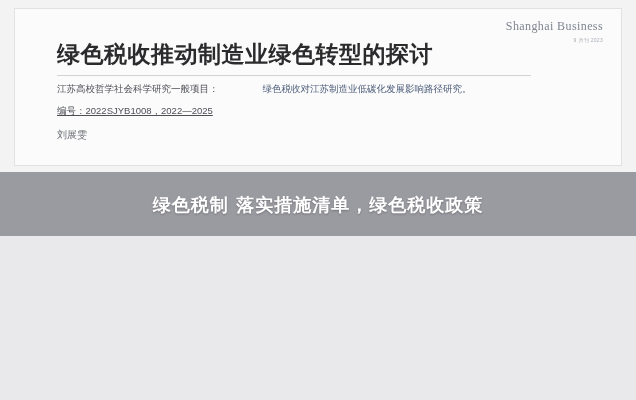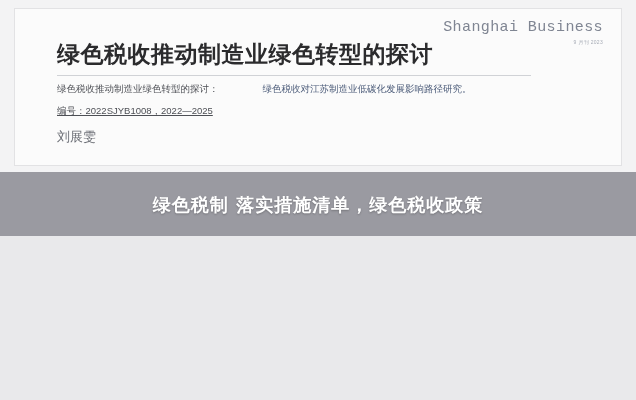--- a/index.html
+++ b/index.html
@@ -38,22 +38,22 @@
     border: 1px solid #e2e2e4;
     box-sizing: border-box;
   }
   .brand {
     position: absolute;
     right: 18px;
     top: 10px;
     text-align: right;
   }
   .brand-name {
-    font-family: Liberation Mono, monospace;
-    font-size: 15px;
+    font-family: Liberation Serif, serif;
+    font-size: 12px;
     color: #7f8592;
     letter-spacing: .4px;
   }
   .brand-sub {
     font-size: 5px;
     color: #a7acb6;
     margin-top: 3px;
     letter-spacing: .3px;
   }
   .doc-title {
@@ -90,21 +90,21 @@
     top: 96px;
     font-size: 9.5px;
     color: #4d4f55;
     white-space: nowrap;
     text-decoration: underline;
   }
   .doc-author {
     position: absolute;
     left: 42px;
     top: 119px;
-    font-size: 13px;
+    font-size: 10px;
     color: #6b6e75;
   }
 
   
   .band {
     position: absolute;
     left: 0;
     top: 172px;
     width: 636px;
     height: 64px;
@@ -147,21 +147,21 @@
 
       <div class="brand">
         <div class="brand-name">Shanghai Business</div>
         <div class="brand-sub">9 月刊 2023</div>
       </div>
 
       <div class="doc-title">绿色税收推动制造业绿色转型的探讨</div>
       <div class="title-rule"></div>
 
       <div class="doc-meta-1">
-        <span>绿色税收推动制造业绿色转型的探讨：</span><span class="accent">绿色税收对江苏制造业低碳化发展影响路径研究。</span>
+        <span>江苏高校哲学社会科学研究一般项目：</span><span class="accent">绿色税收对江苏制造业低碳化发展影响路径研究。</span>
       </div>
 
       <div class="doc-meta-2">编号：2022SJYB1008，2022—2025</div>
 
       <div class="doc-author">刘展雯</div>
     </div>
   </div>
 
   <div class="band"></div>
   <div class="headline">绿色税制 落实措施清单，绿色税收政策</div>

